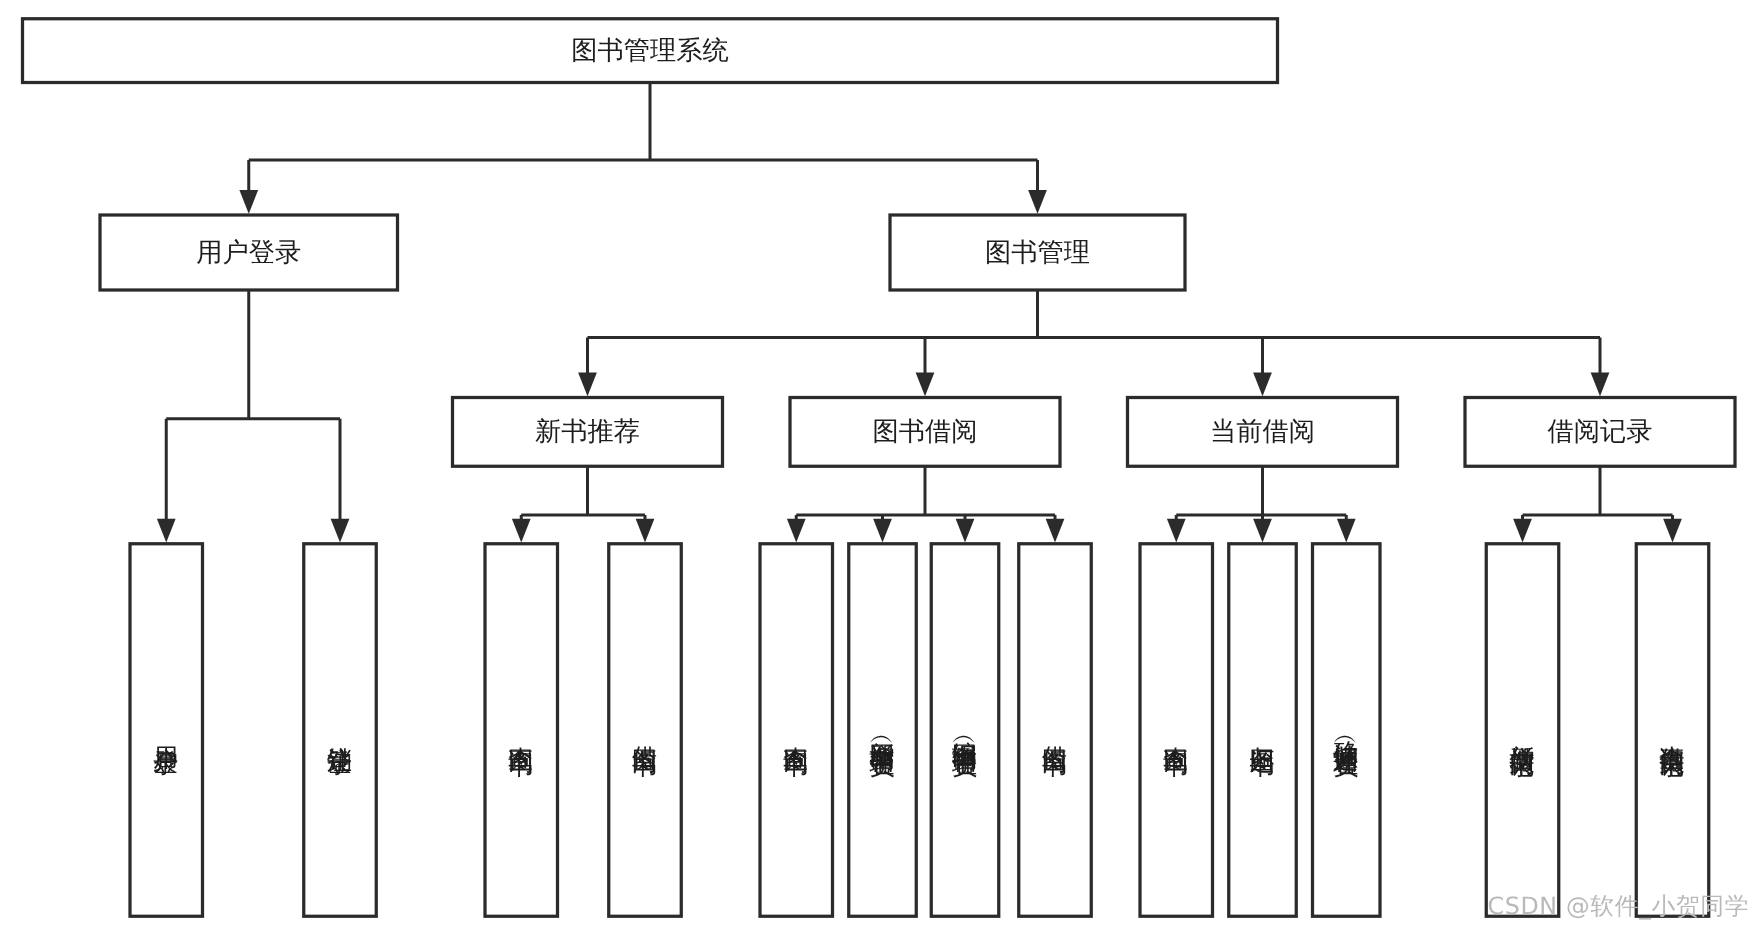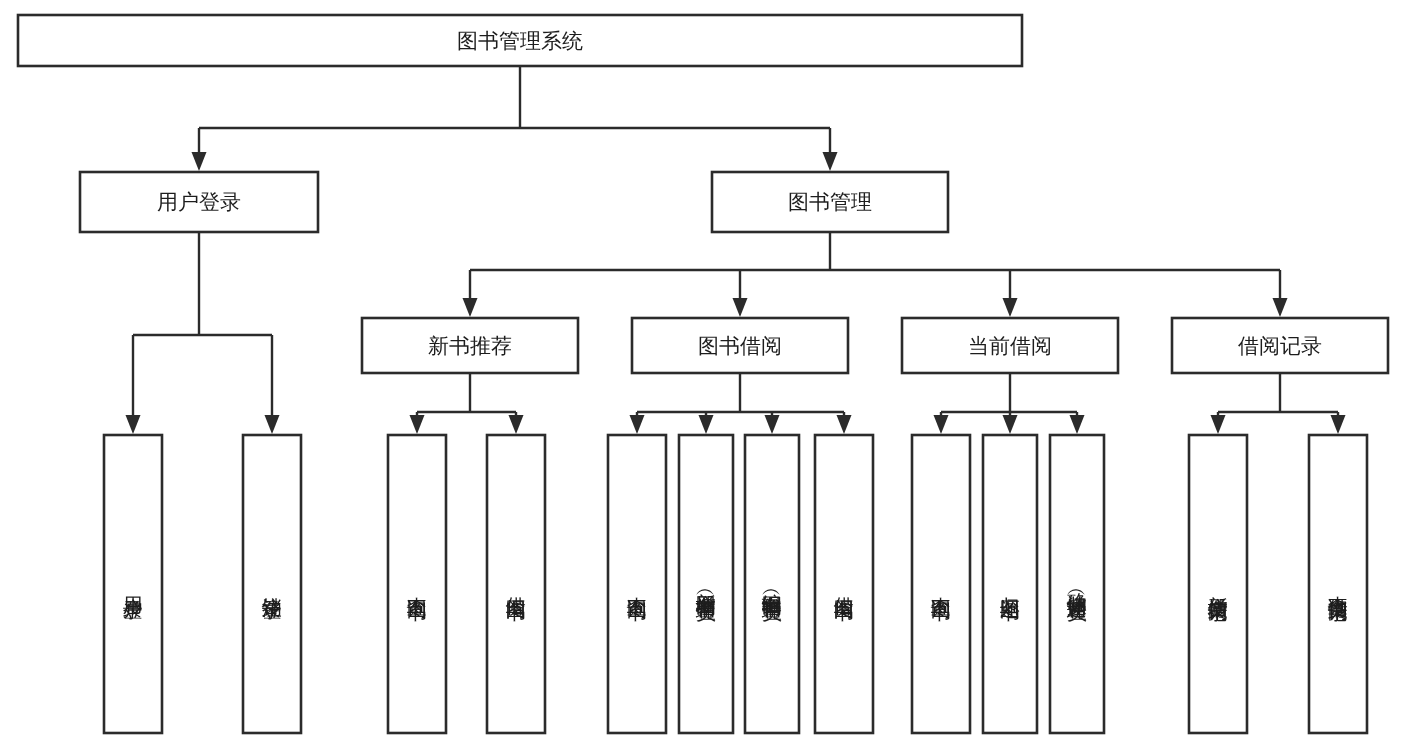--- a/index.html
+++ b/index.html
@@ -205,14 +205,15 @@
         <div class="node-label-v" style="position: static;">确认归还（管理员）</div>
       </div>
       <div class="vlabel-wrap" style="left: 1189px; top: 435px; width: 58px; height: 298px;">
         <div class="node-label-v" style="position: static;">新增借阅记录</div>
       </div>
       <div class="vlabel-wrap" style="left: 1309px; top: 435px; width: 58px; height: 298px;">
         <div class="node-label-v" style="position: static;">查询借阅记录</div>
       </div>
     </div>
 
+  <div class="watermark" style="left: 1190px; top: 712px; color: rgb(185, 185, 185);">CSDN @软件_小贺同学</div>
 
 </div>
 
 </body></html>

